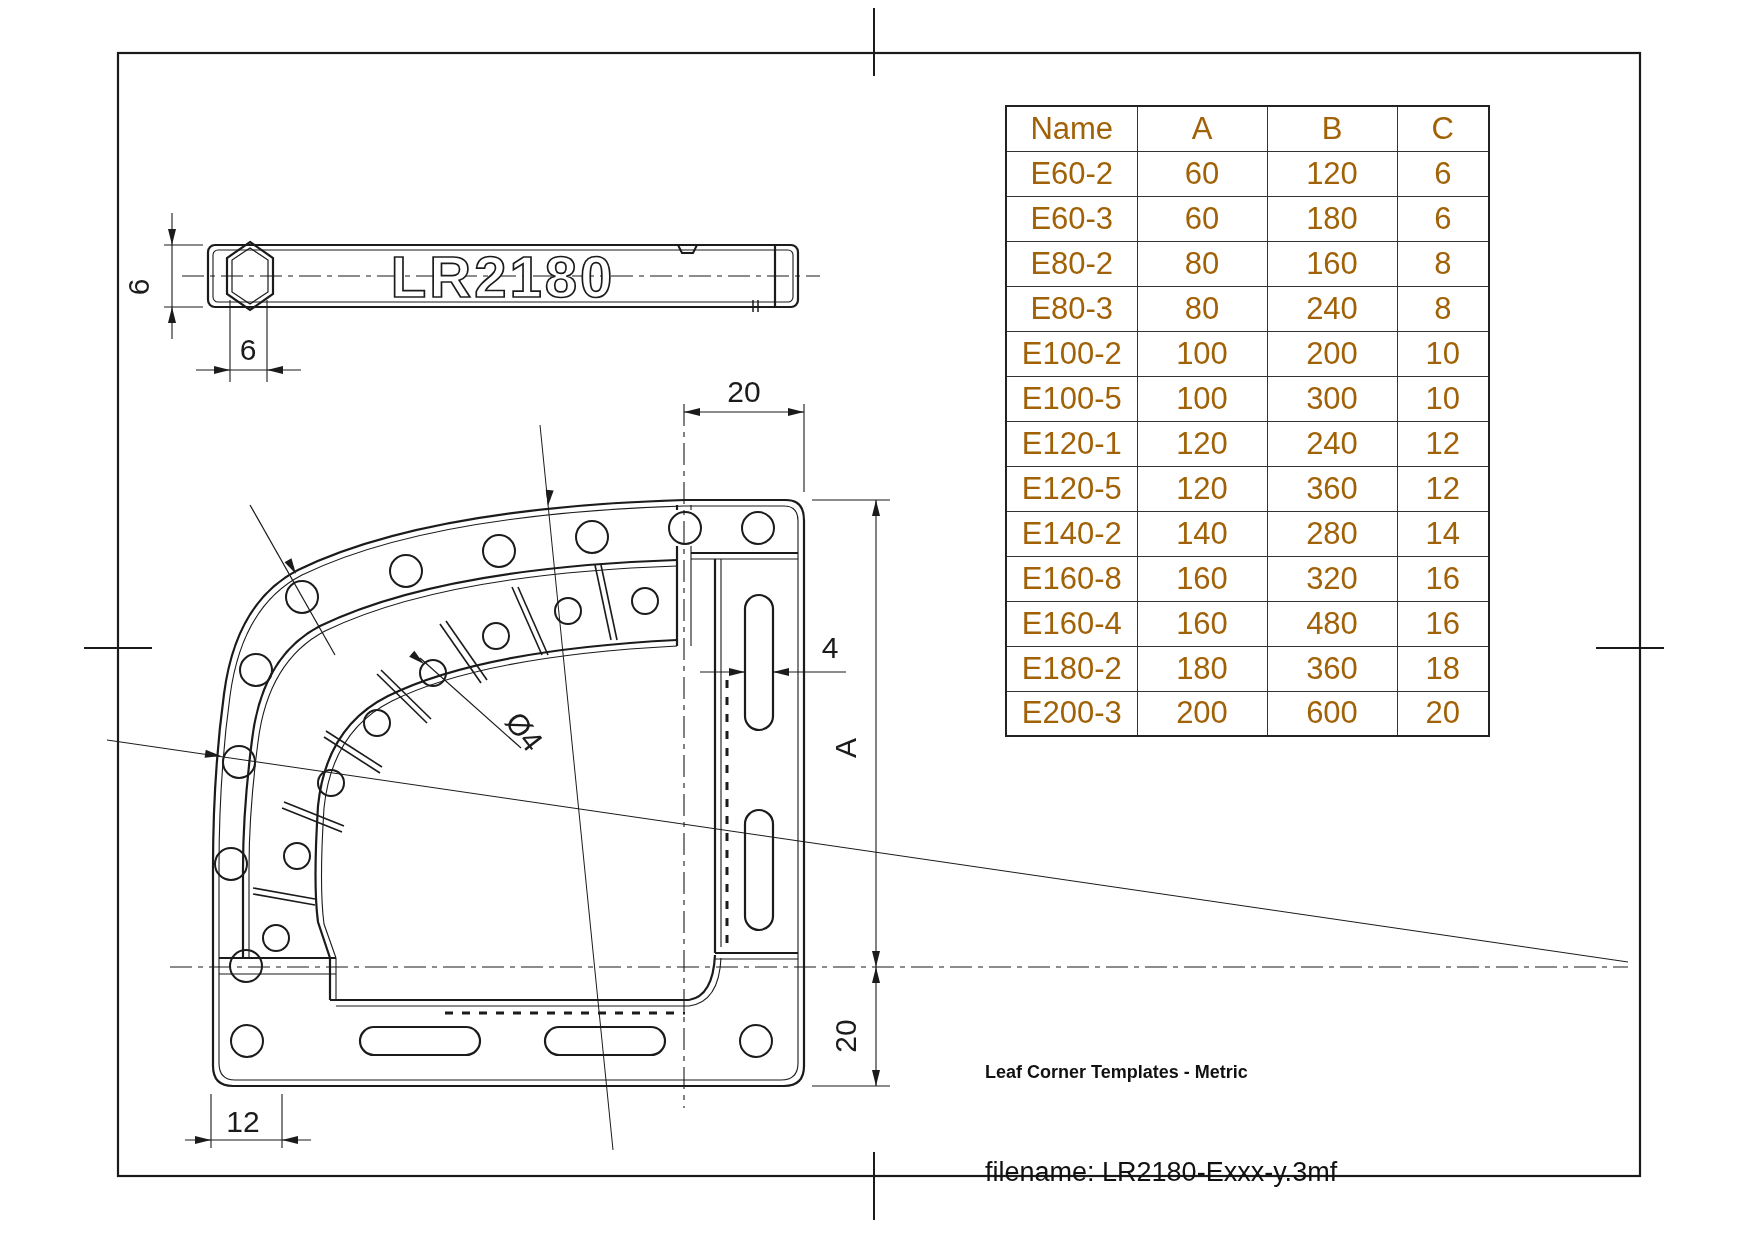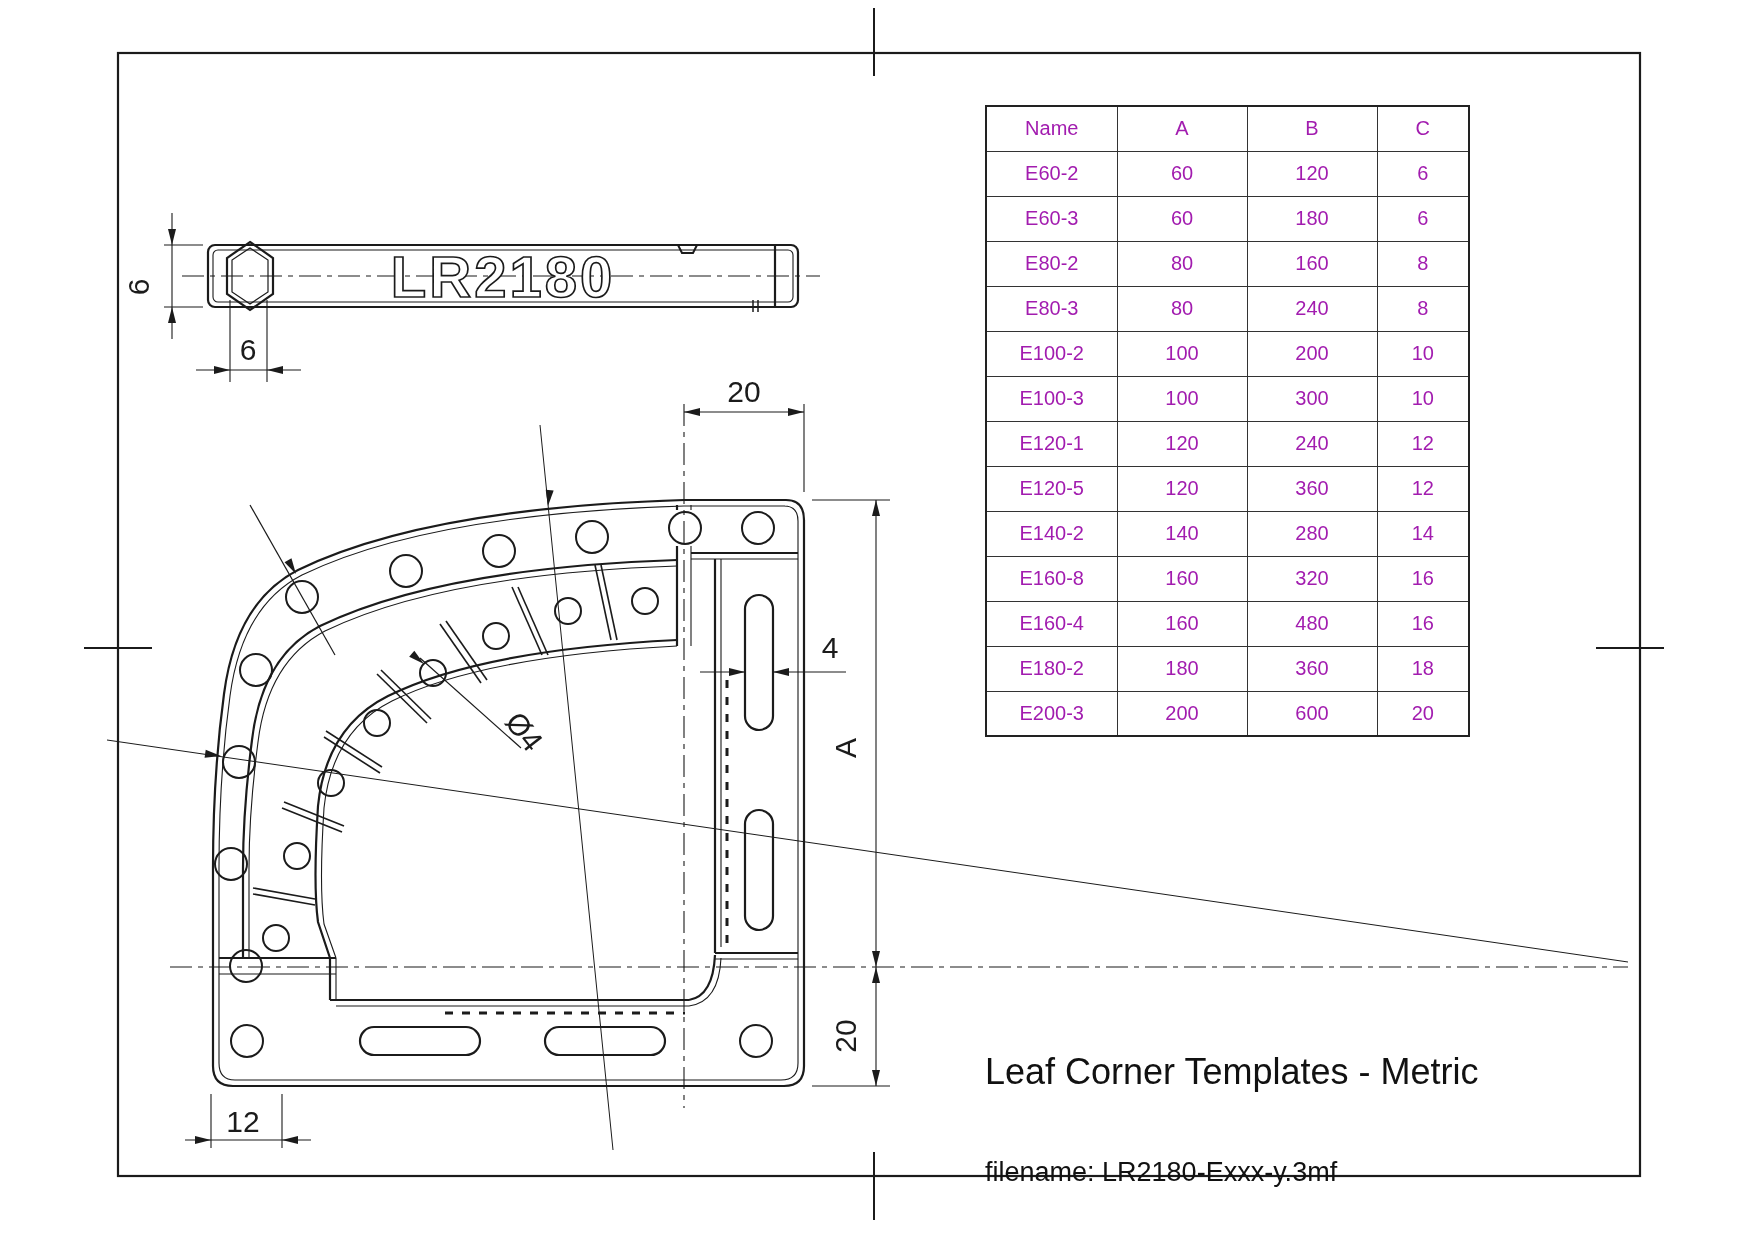--- a/index.html
+++ b/index.html
@@ -3,29 +3,29 @@
 <meta charset="utf-8">
 <style>
   html,body{margin:0;padding:0;background:#ffffff;}
   body{width:1754px;height:1239px;position:relative;overflow:hidden;
        font-family:"Liberation Sans", sans-serif;color:#1b1b1b;}
   svg{position:absolute;left:0;top:0;}
   .dwg-text{font-family:"Liberation Sans", sans-serif;fill:#1b1b1b;}
   
   .spec-table-wrap{position:absolute;left:985px;top:105px;width:483px;}
   table.spec{border-collapse:collapse;table-layout:fixed;width:483px;
-             font-size:20px;color:#a21caf;}
+             font-size:31px;color:#a16207;margin-left:20px;}
   table.spec th, table.spec td{
       border:1.5px solid #333;height:45px;box-sizing:border-box;
       text-align:center;vertical-align:middle;font-weight:normal;padding:0;}
   table.spec{border:2px solid #222;}
   
   .notes{position:absolute;left:985px;top:988px;white-space:pre-wrap;
          font-size:27px;line-height:33px;color:#111;}
-  .notes .title{font-size:36px;font-weight:normal;line-height:36px;}
+  .notes .title{font-size:18px;font-weight:bold;line-height:36px;}
 </style>
 </head>
 <body>
 
 <svg width="1754" height="1239" viewBox="0 0 1754 1239">
 
   <g stroke="#1b1b1b" fill="none">
     <rect x="118" y="53" width="1522" height="1123" stroke-width="2.2"></rect>
   </g>
   <g stroke="#1b1b1b" stroke-width="2">
@@ -266,21 +266,21 @@
           <td>240</td>
           <td>8</td>
         </tr>
         <tr>
           <td>E100-2</td>
           <td>100</td>
           <td>200</td>
           <td>10</td>
         </tr>
         <tr>
-          <td>E100-3</td>
+          <td>E100-5</td>
           <td>100</td>
           <td>300</td>
           <td>10</td>
         </tr>
         <tr>
           <td>E120-1</td>
           <td>120</td>
           <td>240</td>
           <td>12</td>
         </tr>

